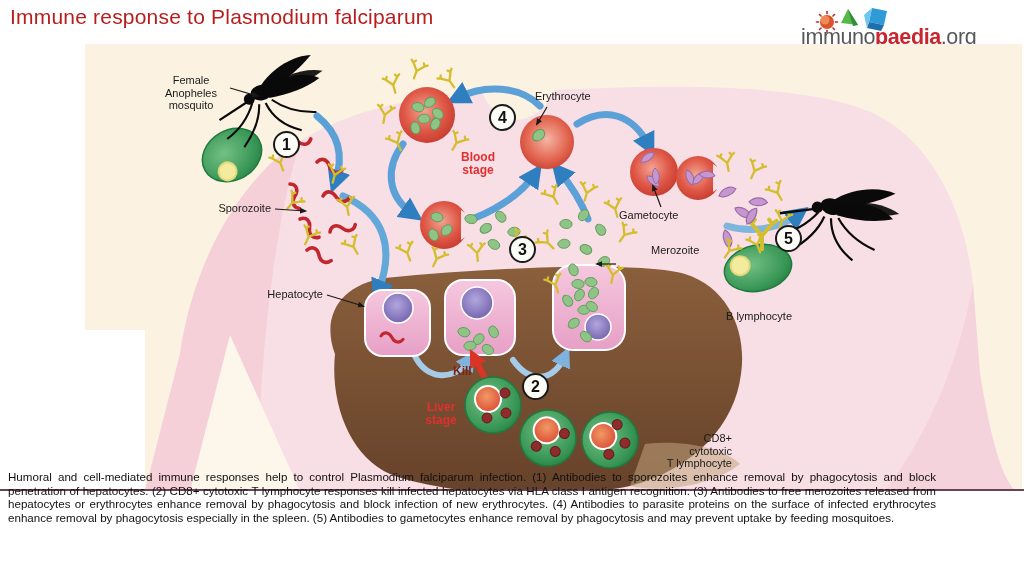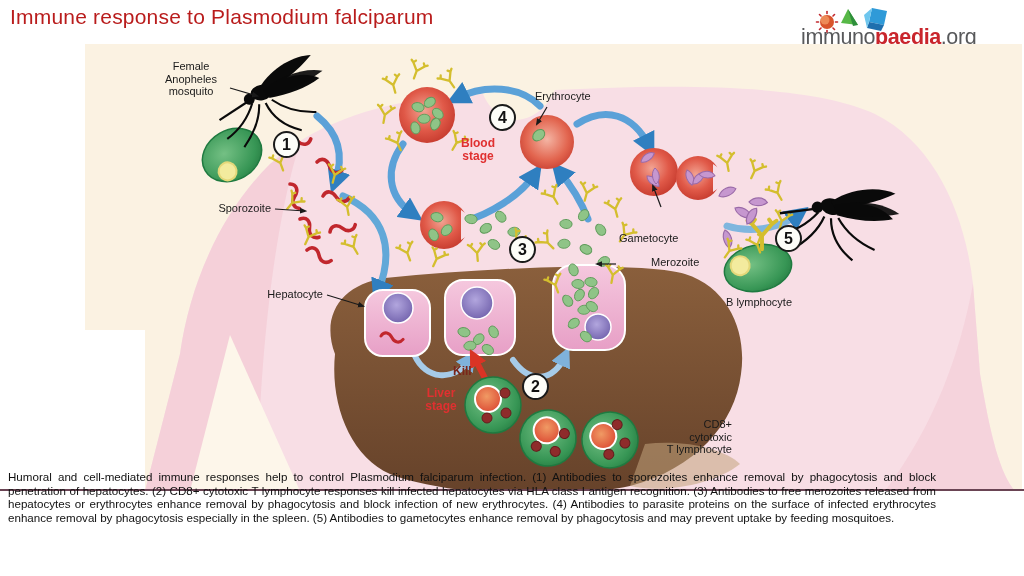--- a/index.html
+++ b/index.html
@@ -10,21 +10,21 @@
 
   #logo { position:absolute; right:8px; top:2px; width:215px; height:50px; }
   #logo-icons { position:absolute; left:14px; top:3px; }
   #logo-text { position:absolute; left:0px; top:23px; width:215px; font-size:21.5px; letter-spacing:-0.4px; color:#58595b; white-space:nowrap; }
   #logo-text .red { color:#c9252c; font-weight:bold; }
 
   #diagram { position:absolute; left:85px; top:44px; width:937px; height:447px; background:#fbf2e2; }
   #diagram svg { position:absolute; left:0; top:0; }
 
   .lbl { position:absolute; font-size:11px; line-height:12.5px; color:#1a1a1a; white-space:pre-line; }
-  .lbl.center { text-align:center; }
+  .lbl.center { text-align:center;margin-top:14px; }
   .lbl.right { text-align:right; }
   .stage-red { color:#e03030; font-size:12px; line-height:13px; font-weight:bold; }
   .kill-red { color:#7a251a; font-size:12px; font-weight:bold; }
 
   .numbadge { position:absolute; width:27px; height:27px; border:2px solid #1a1a1a; border-radius:50%;
       background:#fdfdf8; color:#111; font-size:16px; font-weight:bold; text-align:center; line-height:23px; }
 
   #divider { position:absolute; left:0; top:489px; width:1024px; height:2px; background:#6a4454; }
   #caption { position:absolute; left:0; top:469px; width:944px; padding:1px 8px 0 8px;
       font-size:11.6px; line-height:13.5px; color:#111; text-align:justify; }
@@ -325,22 +325,22 @@
         <path d="M531,220 L512,220" marker-end="url(#mBlk)"></path>
       </g>
     </svg>
 
     <div class="lbl center" style="left:50px; top:16px; width:112px;">Female
 Anopheles
 mosquito</div>
     <div class="lbl right" style="left:100px; top:158px; width:86px;">Sporozoite</div>
     <div class="lbl right" style="left:158px; top:244px; width:80px;">Hepatocyte</div>
     <div class="lbl" style="left:450px; top:46px; width:95px;">Erythrocyte</div>
-    <div class="lbl" style="left:534px; top:165px; width:90px;margin-top:23px;">Gametocyte</div>
-    <div class="lbl" style="left:536px; top:212px; width:75px;padding-left:30px;">Merozoite</div>
+    <div class="lbl" style="left:534px; top:165px; width:90px;">Gametocyte</div>
+    <div class="lbl" style="left:536px; top:200px; width:75px;padding-left:30px;">Merozoite</div>
     <div class="lbl center" style="left:618px; top:252px; width:112px;">B lymphocyte</div>
     <div class="lbl center" style="left:522px; top:374px; width:125px;text-align:right;">CD8+
 cytotoxic
 T lymphocyte</div>
     <div class="lbl center stage-red" style="left:362px; top:93px; width:62px;">Blood
 stage</div>
     <div class="lbl center stage-red" style="left:326px; top:343px; width:60px;">Liver
 stage</div>
     <div class="lbl kill-red" style="left:368px; top:321px; width:36px;">Kill</div>
 

